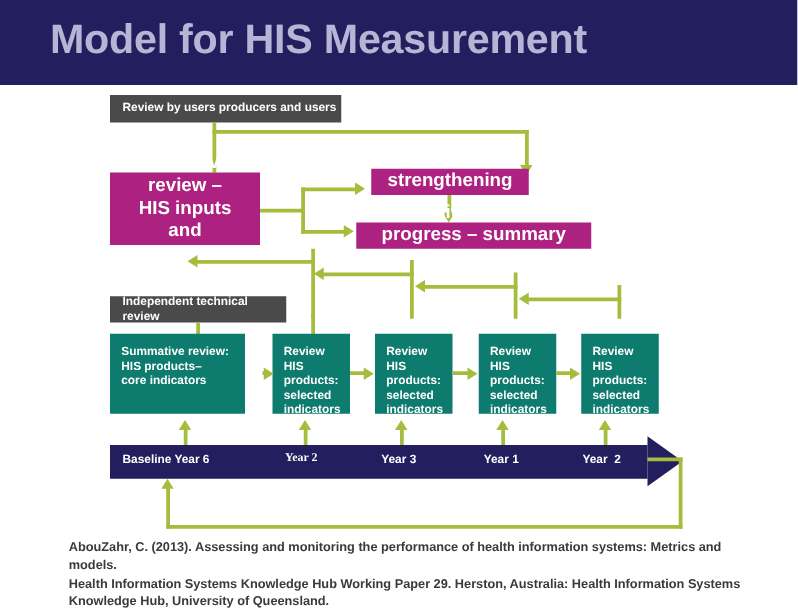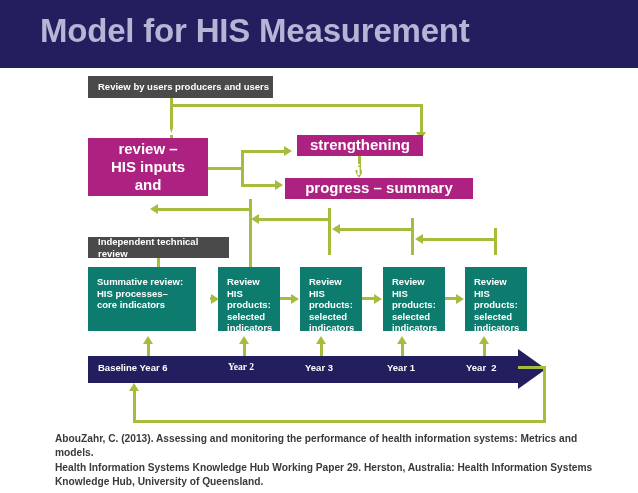--- a/index.html
+++ b/index.html
@@ -118,21 +118,21 @@
 
   <div class="box gray" style="left:88px;top:169px;width:141px;height:21px;">
     <span>Independent technical review</span>
   </div>
 
   <div class="gl" style="left:157px;top:190px;width:3px;height:10px;"></div>
   <div class="gl" style="left:249px;top:183px;width:3px;height:17px;"></div>
 
   <div class="box teal" style="left:88px;top:199px;width:108px;height:64px;">
     <div>Summative review:</div>
-    <div>HIS processes–</div>
+    <div>HIS products–</div>
     <div>core indicators</div>
   </div>
   <div class="box teal" style="left:218px;top:199px;width:62px;height:64px;">
     <div>Review HIS</div>
     <div>products:</div>
     <div>selected</div>
     <div>indicators</div>
   </div>
   <div class="box teal" style="left:300px;top:199px;width:62px;height:64px;">
     <div>Review HIS</div>

